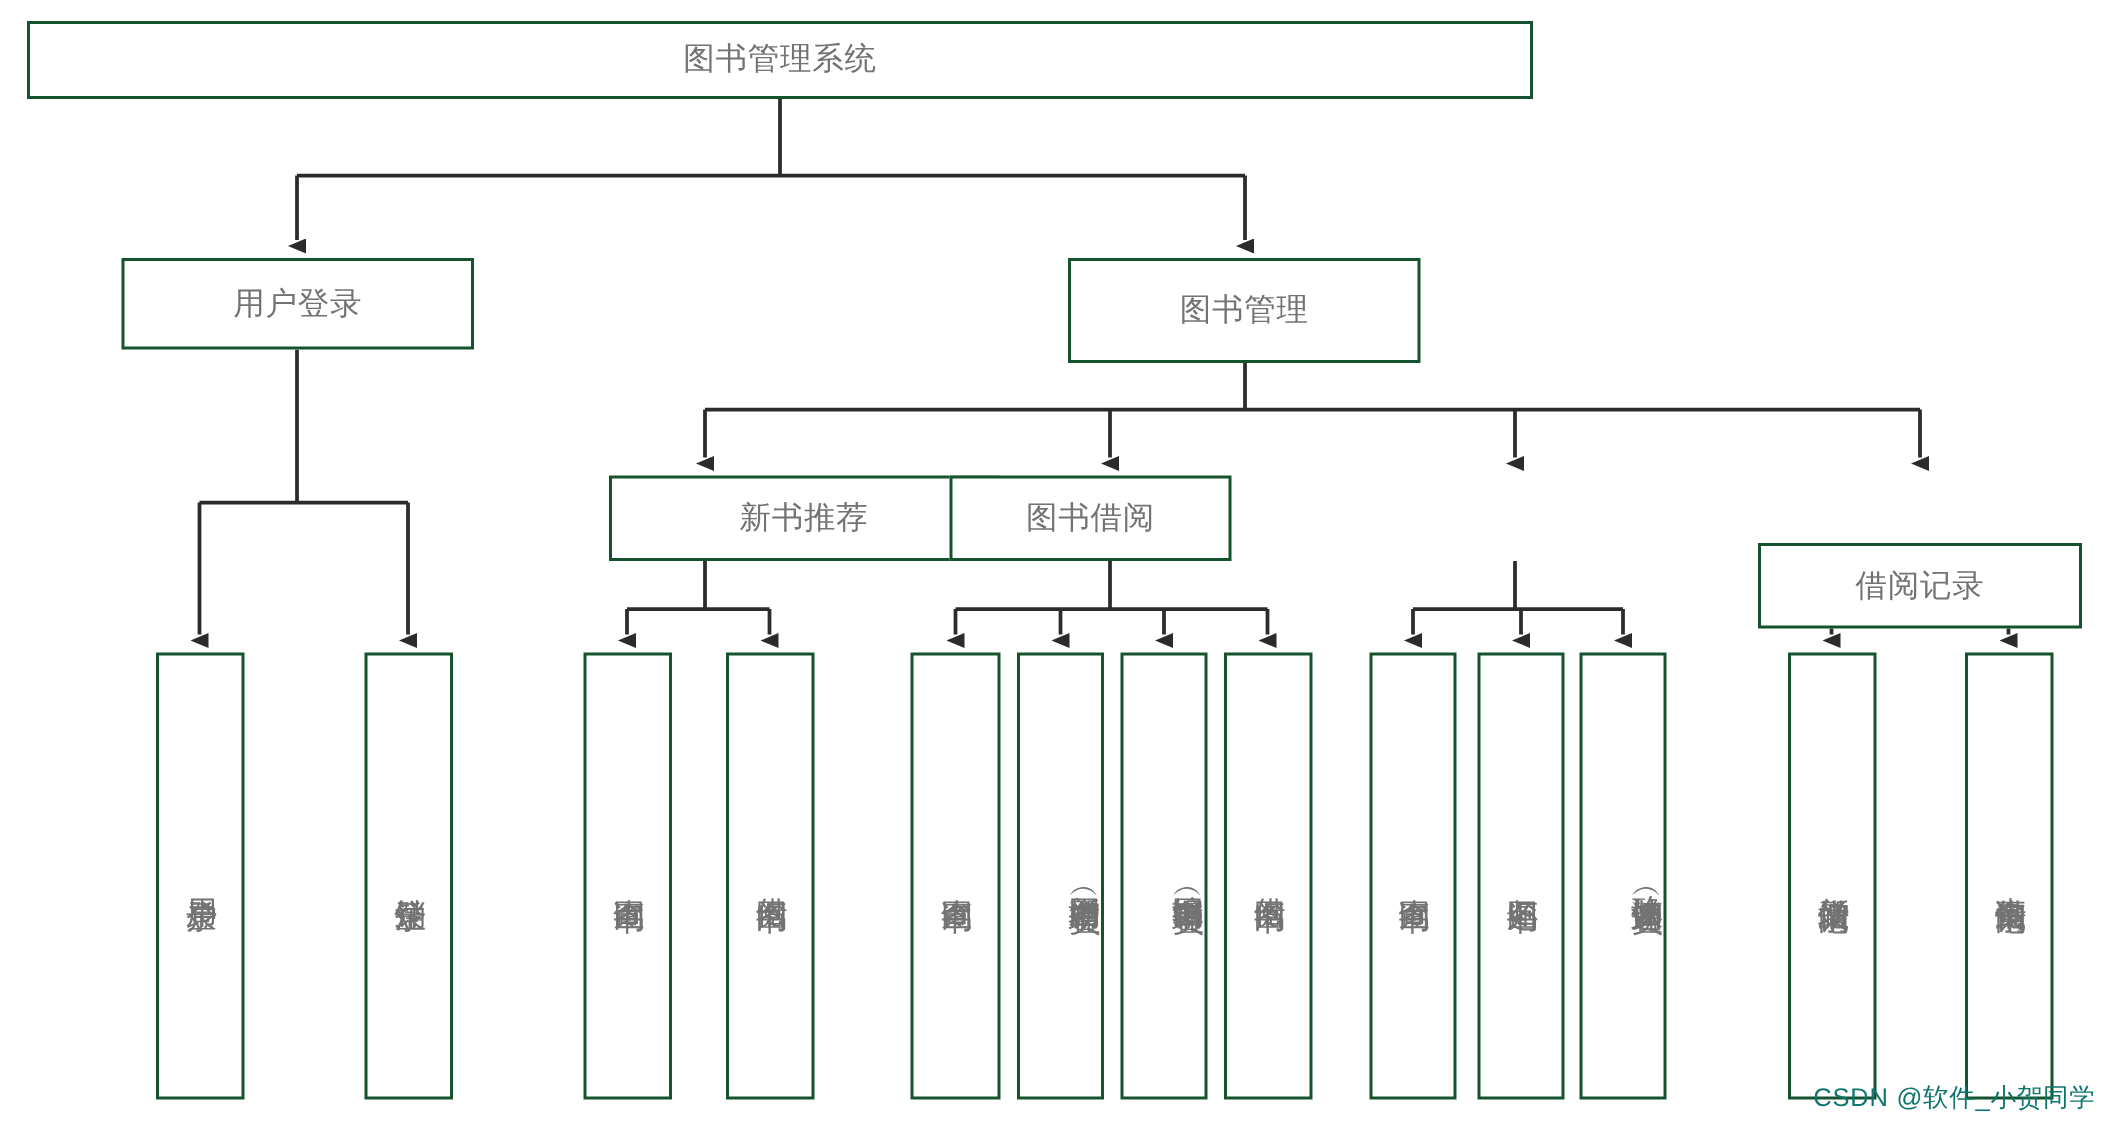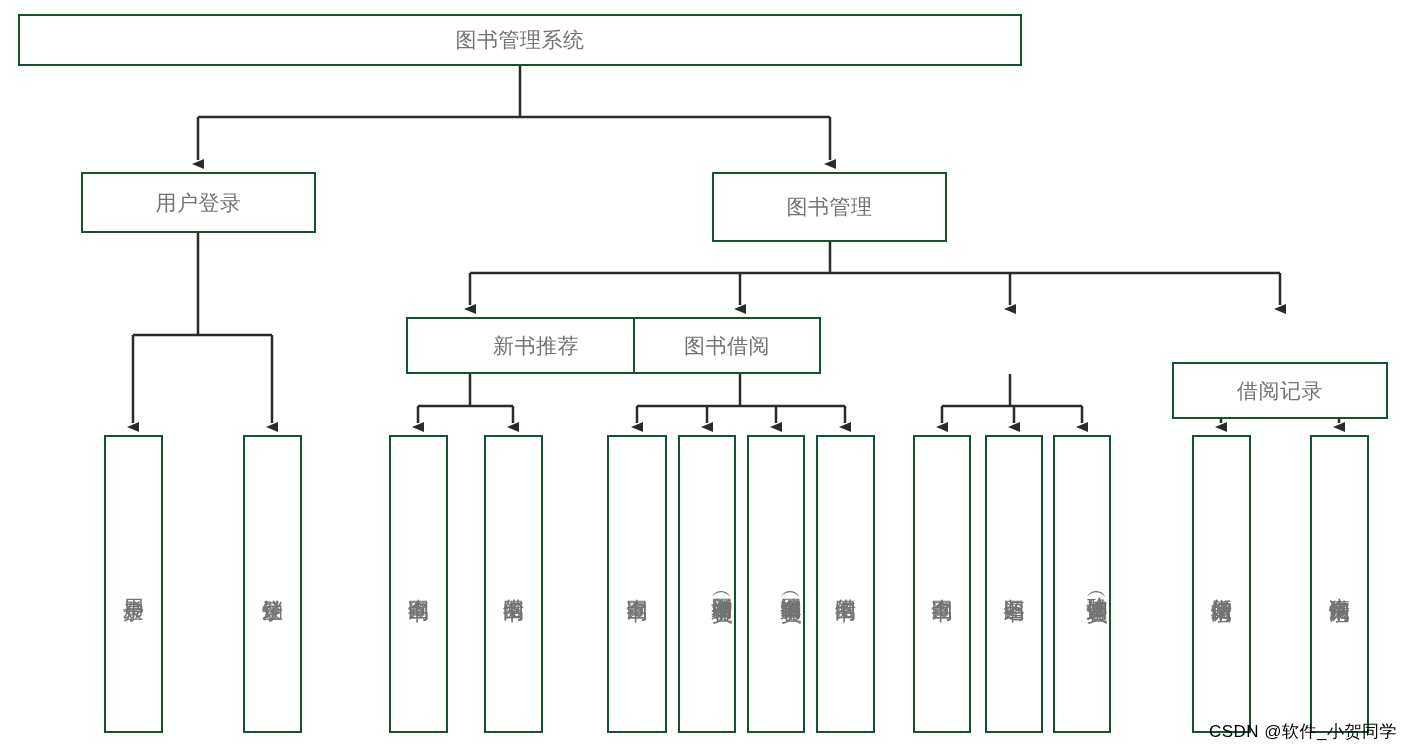--- a/index.html
+++ b/index.html
@@ -52,21 +52,21 @@
     padding-bottom: 6px;
   }
   .node-vertical.start-top {
     align-items: flex-start;
   }
   #watermark {
     position: absolute;
     right: 8px;
     bottom: 4px;
     font-size: 17px;
-    color: #000000;
+    color: #0f766e;
     letter-spacing: 0.5px;
     white-space: nowrap;
     pointer-events: none;
   }
 </style>
 </head>
 <body>
 
 <div id="diagram-root">
 

